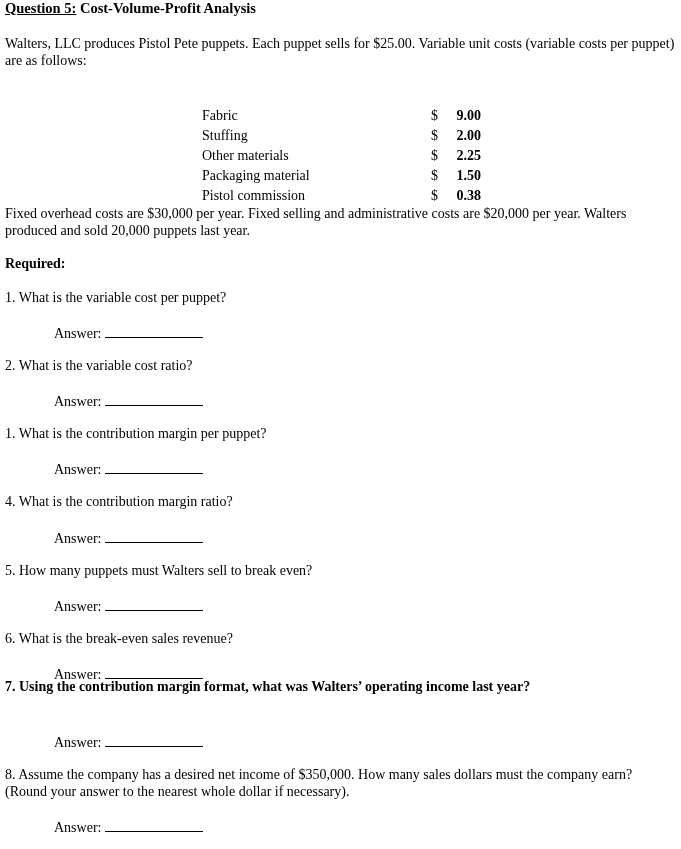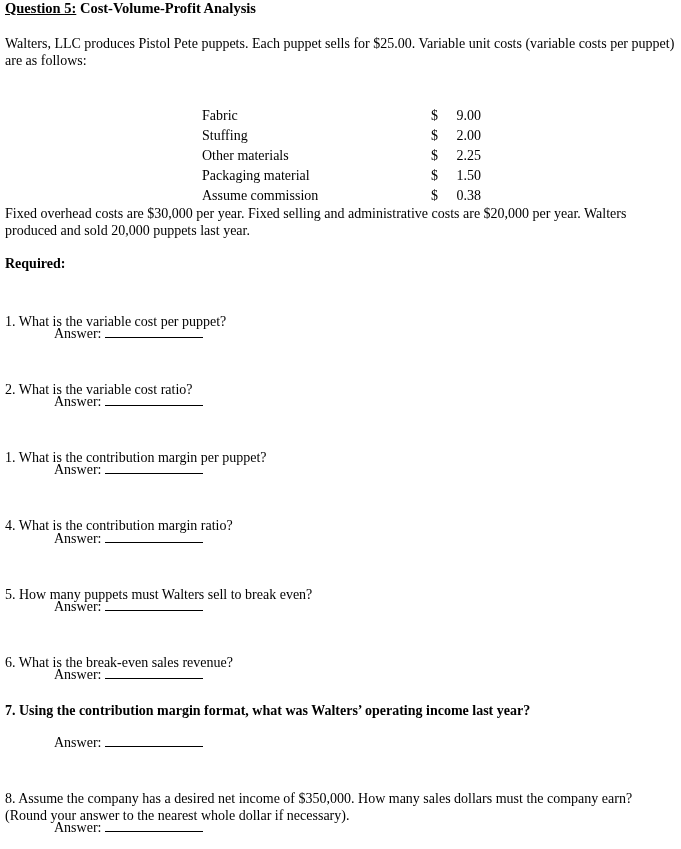--- a/index.html
+++ b/index.html
@@ -8,23 +8,23 @@
     font-family: "Liberation Serif", "DejaVu Serif", serif;
     font-size: 14px; color: #000; line-height: 17px;
   }
   .abs { position: absolute; }
   .title { left: 5px; top: 0px; font-weight: bold; font-size: 14.5px; font-family: Liberation Serif, serif; }
   .title u { text-decoration: underline; }
   .para { left: 5px; width: 670px; }
   .cost-row { position: absolute; left: 202px; width: 290px; height: 20px; margin-top: 20px; }
   .cost-label { position: absolute; left: 0; top: 0; }
   .cost-dollar { position: absolute; left: 229px; top: 0; }
-  .cost-value { position: absolute; right: 11px; top: 0; }
+  .cost-value { position: absolute; right: 11px; top: 0; font-weight: bold; }
   .required { left: 5px; top: 255px; font-weight: bold; }
-  .question { left: 5px; margin-top: 24px; }
+  .question { left: 5px; }
   .answer { left: 54px; }
   .answer-line {
     display: inline-block; width: 98px; border-bottom: 1px solid #000;
     height: 14px; vertical-align: baseline; margin-left: 4px;
   }
 </style>
 </head>
 <body>
 
 <div class="abs title">
@@ -49,21 +49,21 @@
     <span class="cost-label">Other materials</span>
     <span class="cost-dollar">$</span>
     <span class="cost-value">2.25</span>
   </div>
   <div class="cost-row" style="top:147px;">
     <span class="cost-label">Packaging material</span>
     <span class="cost-dollar">$</span>
     <span class="cost-value">1.50</span>
   </div>
   <div class="cost-row" style="top:167px;">
-    <span class="cost-label">Assume commission</span>
+    <span class="cost-label">Pistol commission</span>
     <span class="cost-dollar">$</span>
     <span class="cost-value">0.38</span>
   </div>
 </div>
 
 <div class="abs para" style="top:205px;">Fixed overhead costs are $30,000 per year. Fixed selling and administrative costs are $20,000 per year. Walters produced and sold 20,000 puppets last year.</div>
 
 <div class="abs required">Required:</div>
 
 <div class="abs question" style="top:289px;">1. What is the variable cost per puppet?</div>

